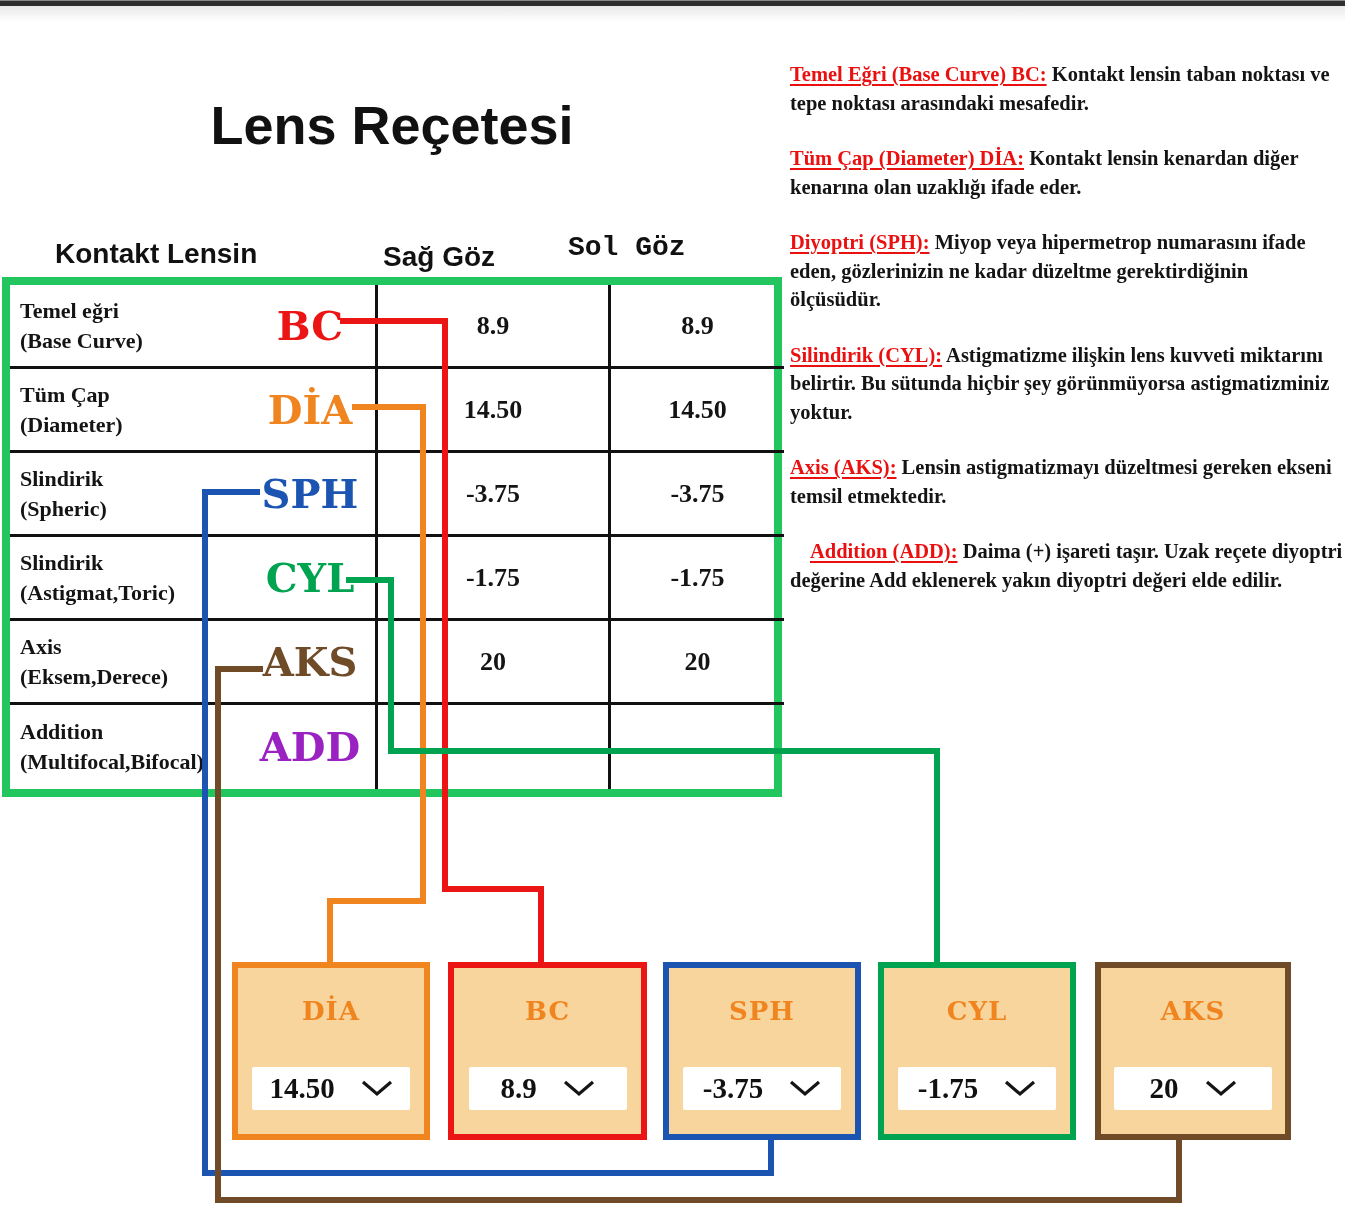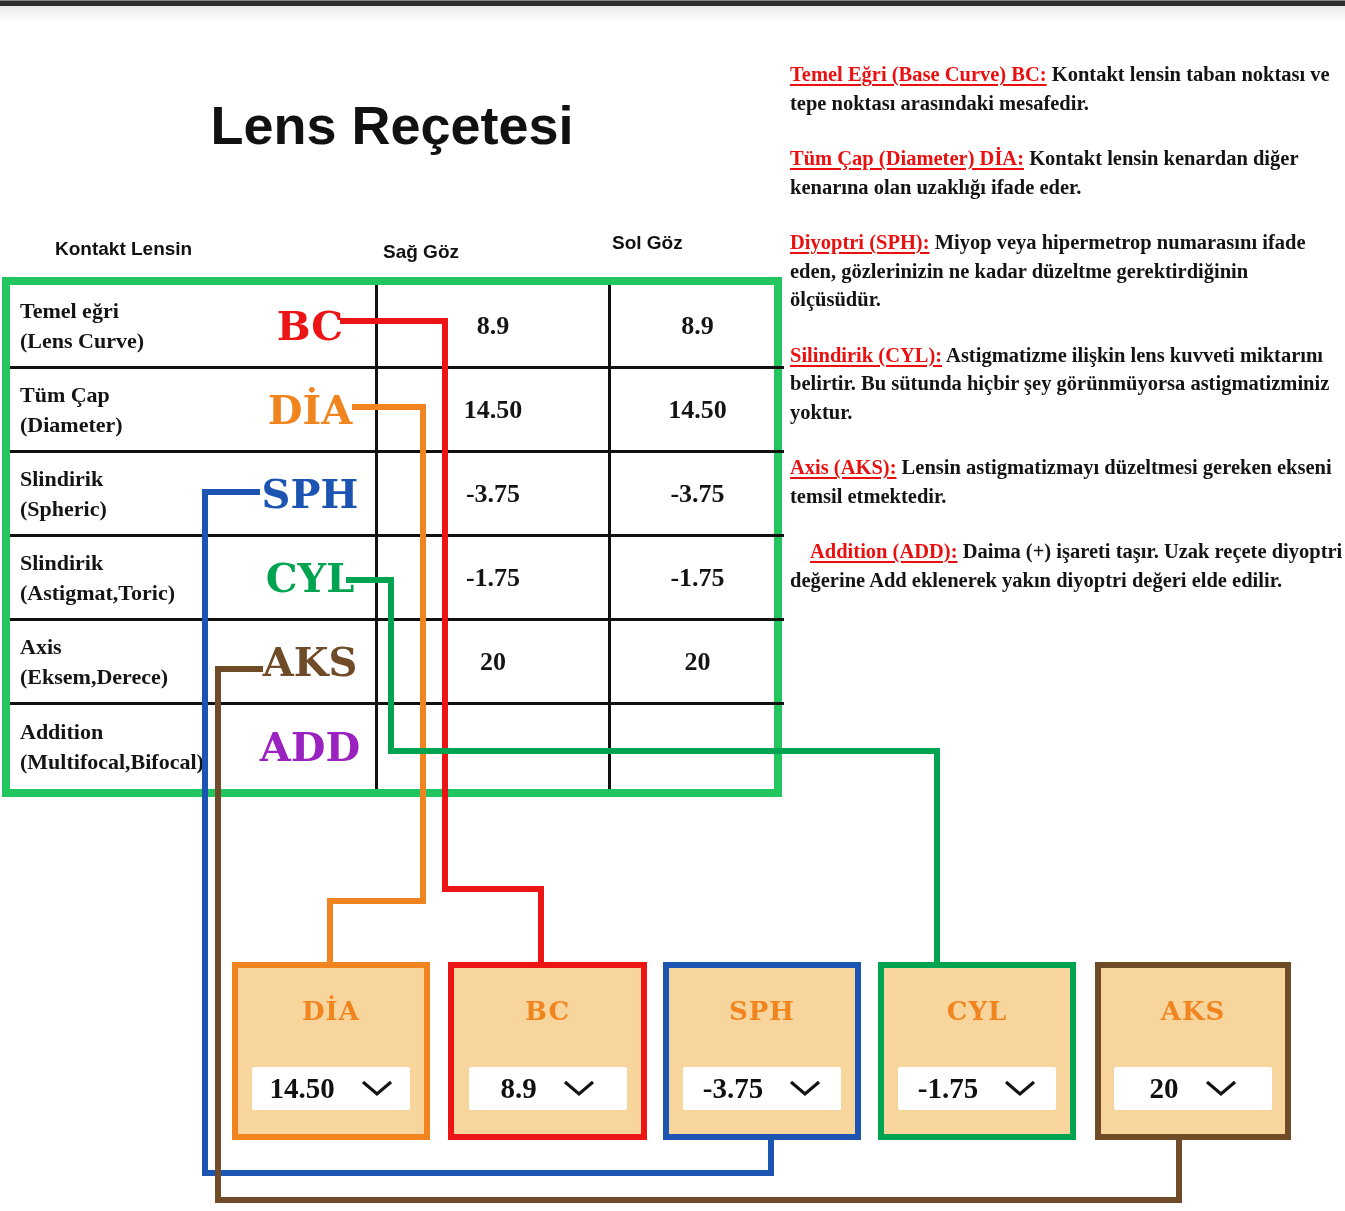--- a/index.html
+++ b/index.html
@@ -9,24 +9,24 @@
   
   .top-bar{position:absolute;left:0;top:0;width:100%;height:6px;background:#2e2e2e;
            border-top:1px solid #888;}
   .top-fade{position:absolute;left:0;top:6px;width:100%;height:16px;
             background:linear-gradient(#e9e9e9,#ffffff);}
 
   
   .page-title{position:absolute;left:2px;top:94px;width:780px;text-align:center;
               font-family:"Liberation Sans",sans-serif;font-weight:bold;font-size:54px;color:#111;}
   .tbl-header{position:absolute;font-family:"Liberation Sans",sans-serif;font-weight:bold;
-              font-size:19px;color:#111;white-space:nowrap;}
+              font-size:28px;color:#111;white-space:nowrap;}
   #hdr-col1{left:55px;top:238px;}
   #hdr-col2{left:383px;top:241px;}
-  #hdr-col3{left:612px;top:232px;}
+  #hdr-col3{left:568px;top:232px;font-family:Liberation Mono, monospace;}
 
   
   .lens-table{position:absolute;left:2px;top:277px;width:780px;height:520px;
               border:8px solid #22c55e;box-sizing:border-box;display:grid;
               grid-template-columns:368px 233px 173px;grid-template-rows:repeat(6,1fr);}
   .cell{border-right:3px solid #111;border-bottom:3px solid #111;box-sizing:border-box;
         position:relative;}
   .cell.last-col{border-right:none;}
   .cell.last-row{border-bottom:none;}
   .label-cell{display:flex;flex-direction:column;justify-content:center;padding-left:10px;
@@ -66,21 +66,21 @@
   <div class="page-title">Lens Reçetesi</div>
 
   <div class="tbl-header" id="hdr-col1">Kontakt Lensin</div>
   <div class="tbl-header" id="hdr-col2">Sağ Göz</div>
   <div class="tbl-header" id="hdr-col3">Sol Göz</div>
 
   <div class="lens-table">
 
     <div class="cell label-cell">
       <div>Temel eğri</div>
-      <div>(Lens Curve)</div>
+      <div>(Base Curve)</div>
       <span class="acronym" style="color: rgb(236, 21, 21);">BC</span>
     </div>
     <div class="cell value-cell">8.9</div>
     <div class="cell value-cell last-col">8.9</div>
 
     <div class="cell label-cell">
       <div>Tüm Çap</div>
       <div>(Diameter)</div>
       <span class="acronym" style="color: rgb(240, 133, 32);">DİA</span>
     </div>

